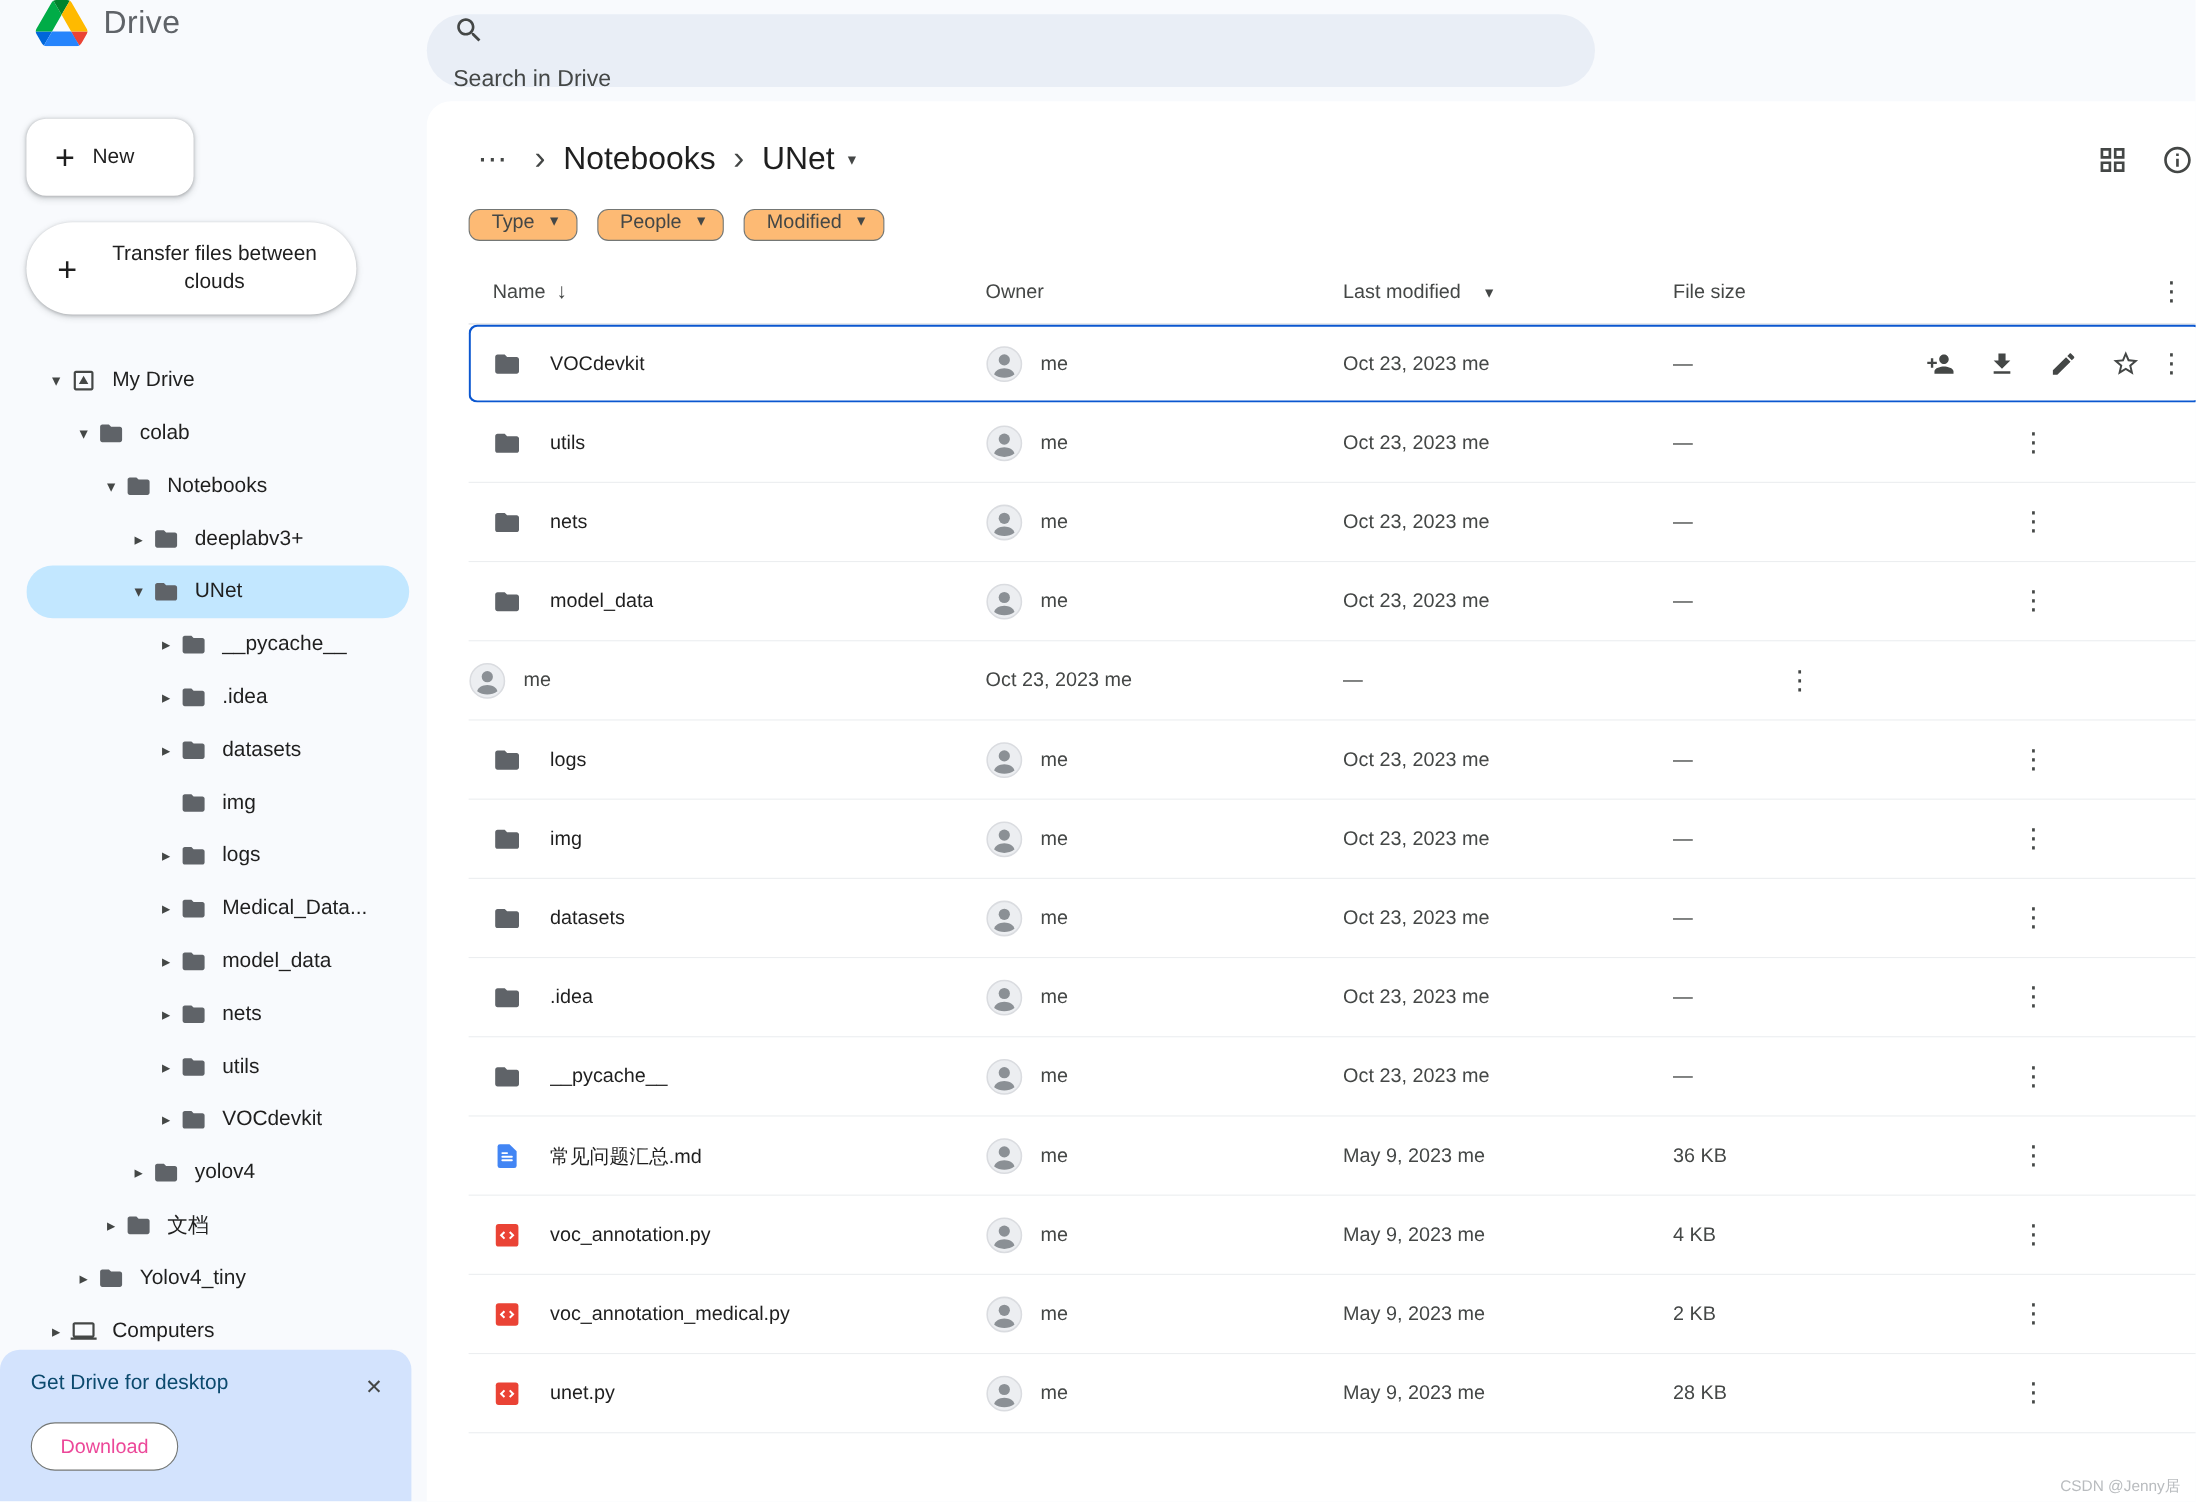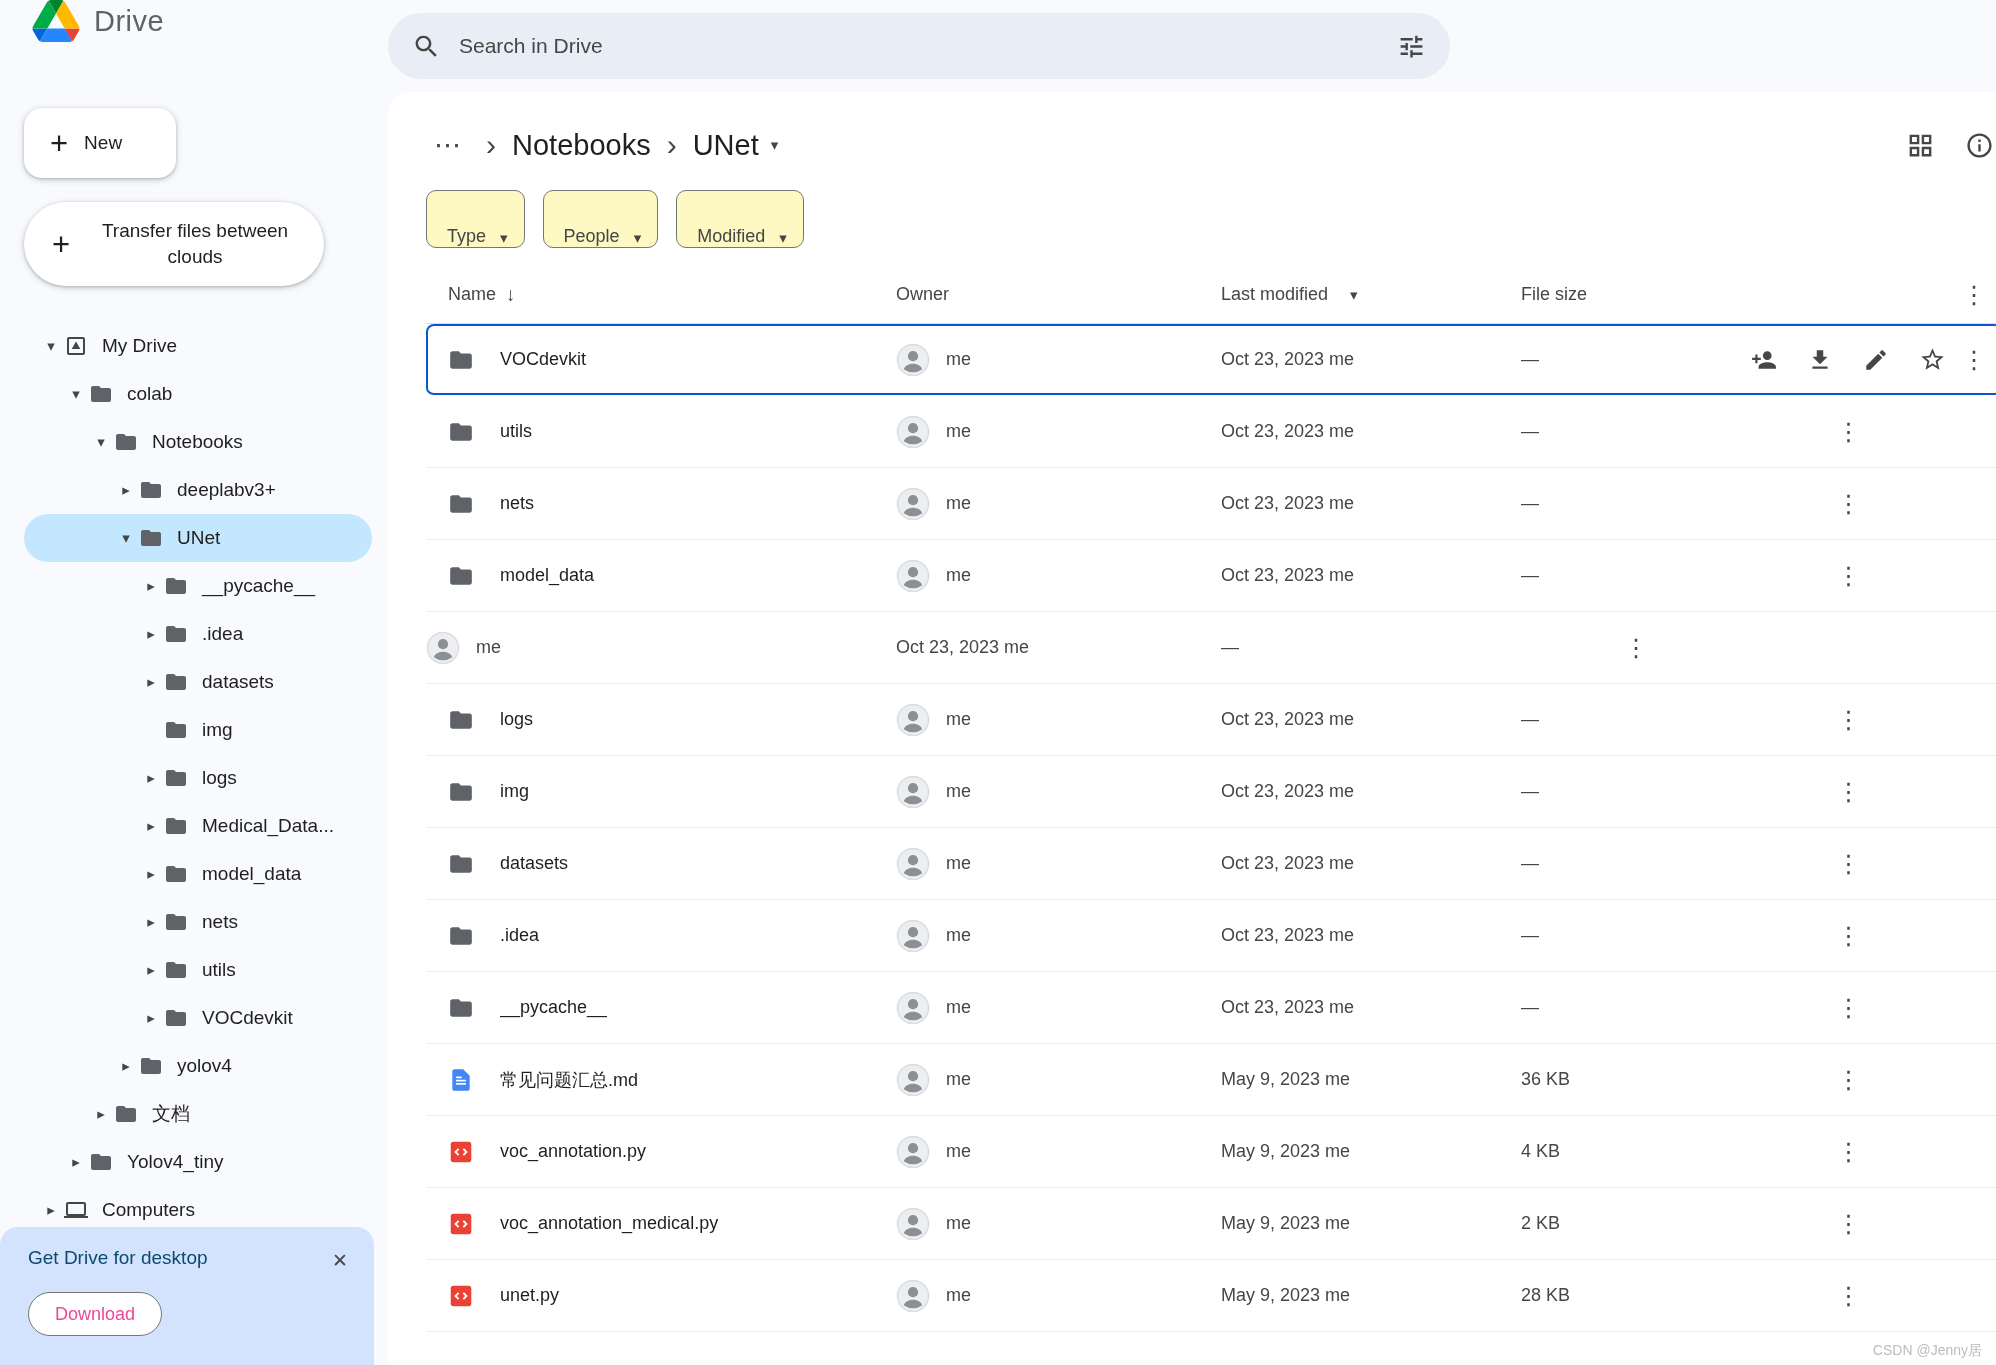--- a/index.html
+++ b/index.html
@@ -7,21 +7,21 @@
   body { font-family: "Liberation Sans", sans-serif; background: #f8fafd; color: #1f1f1f; position: relative; }
 
   .page { display: grid; grid-template-columns: 388px 1fr; grid-template-rows: 92px 1fr; width: 100%; height: 100%; }
 
   
   .brand-area { grid-row: 1; grid-column: 1; display: flex; align-items: flex-start; }
   .brand { display: flex; align-items: center; gap: 14px; padding-left: 32px; cursor: pointer; }
   .brand-logo svg { width: 48px; height: 42px; display: block; }
   .brand-name { font-size: 29px; color: #5f6368; letter-spacing: .5px; }
   .topbar { grid-row: 1; grid-column: 2; display: flex; align-items: center; }
-  .searchbar { width: 1062px; height: 66px; background: #e9eef6; border-radius: 33px; display: flex; align-items: center; padding: 0 24px; gap: 18px; }
+  .searchbar { width: 1062px; height: 66px; background: #e9eef6; border-radius: 33px; display: flex; padding: 0 24px; gap: 18px; flex-direction: column; }
   .sicon svg, .tune svg { width: 29px; height: 29px; display: block; }
   .search-input { flex: 1; border: none; outline: none; background: transparent; font-size: 21px; color: #1f1f1f; font-family: inherit; }
   .search-input::placeholder { color: #444746; opacity: 1; }
   .tune { cursor: pointer; }
 
   
   .sidebar { grid-row: 2; grid-column: 1; position: relative; display: flex; flex-direction: column; padding: 16px 0 0 24px; overflow: hidden; }
   .new-btn { width: 152px; height: 70px; background: #fff; border: none; border-radius: 18px;
     box-shadow: 0 1px 3px rgba(60,64,67,.3), 0 2px 6px 1px rgba(60,64,67,.15);
     display: flex; align-items: center; gap: 16px; padding: 0 26px; font-size: 19px; font-weight: 500; color: #1f1f1f; cursor: pointer; font-family: inherit; }
@@ -51,21 +51,21 @@
   .crumb-row { display: flex; align-items: center; height: 96px; padding-top: 10px; }
   .crumb-more { font-size: 27px; color: #444746; letter-spacing: 1px; padding: 4px 8px; cursor: pointer; border-radius: 50%; }
   .crumb-sep { font-size: 30px; color: #444746; margin: 0 16px; line-height: 1; }
   .crumb-link, .crumb-current { font-size: 29px; color: #1f1f1f; cursor: pointer; display: flex; align-items: center; }
   .caret { font-size: 15px; color: #444746; margin-left: 12px; }
   .crumb-actions { margin-left: auto; display: flex; gap: 30px; align-items: center; padding-right: 8px; }
   .icon-btn { cursor: pointer; }
   .icon-btn svg { width: 29px; height: 29px; display: block; }
 
   .chips { display: flex; gap: 18px; margin-top: 2px; }
-  .chip { display: flex; align-items: flex-end; gap: 14px; height: 58px; padding: 0 16px 0 20px; border: 1px solid #747775; border-radius: 10px; font-size: 18px; color: #444746; background: #fef9c3; cursor: pointer; font-family: inherit; }
+  .chip { display: flex; align-items: flex-start; gap: 14px; height: 29px; padding: 0 16px 0 20px; border: 1px solid #747775; border-radius: 10px; font-size: 18px; color: #444746; background: #fdba74; cursor: pointer; font-family: inherit; }
   .chip .caret { margin-left: 0; }
 
   .thead, .row { display: grid; grid-template-columns: 470px 325px 300px 230px 1fr 56px; align-items: center; }
   .thead { height: 58px; margin-top: 18px; border-bottom: 1px solid #dadce0; font-size: 18px; font-weight: 500; color: #444746; }
   .hcell { display: flex; align-items: center; gap: 10px; cursor: pointer; }
   .hcell:first-child { padding-left: 22px; }
   .sort-arrow { font-size: 19px; color: #444746; }
 
   .row { height: 72px; border-bottom: 1px solid #eceef0; position: relative; cursor: pointer; }
   .row.selected { box-shadow: inset 0 0 0 2px #0b57d0; border-radius: 8px; border-bottom-color: transparent; }

